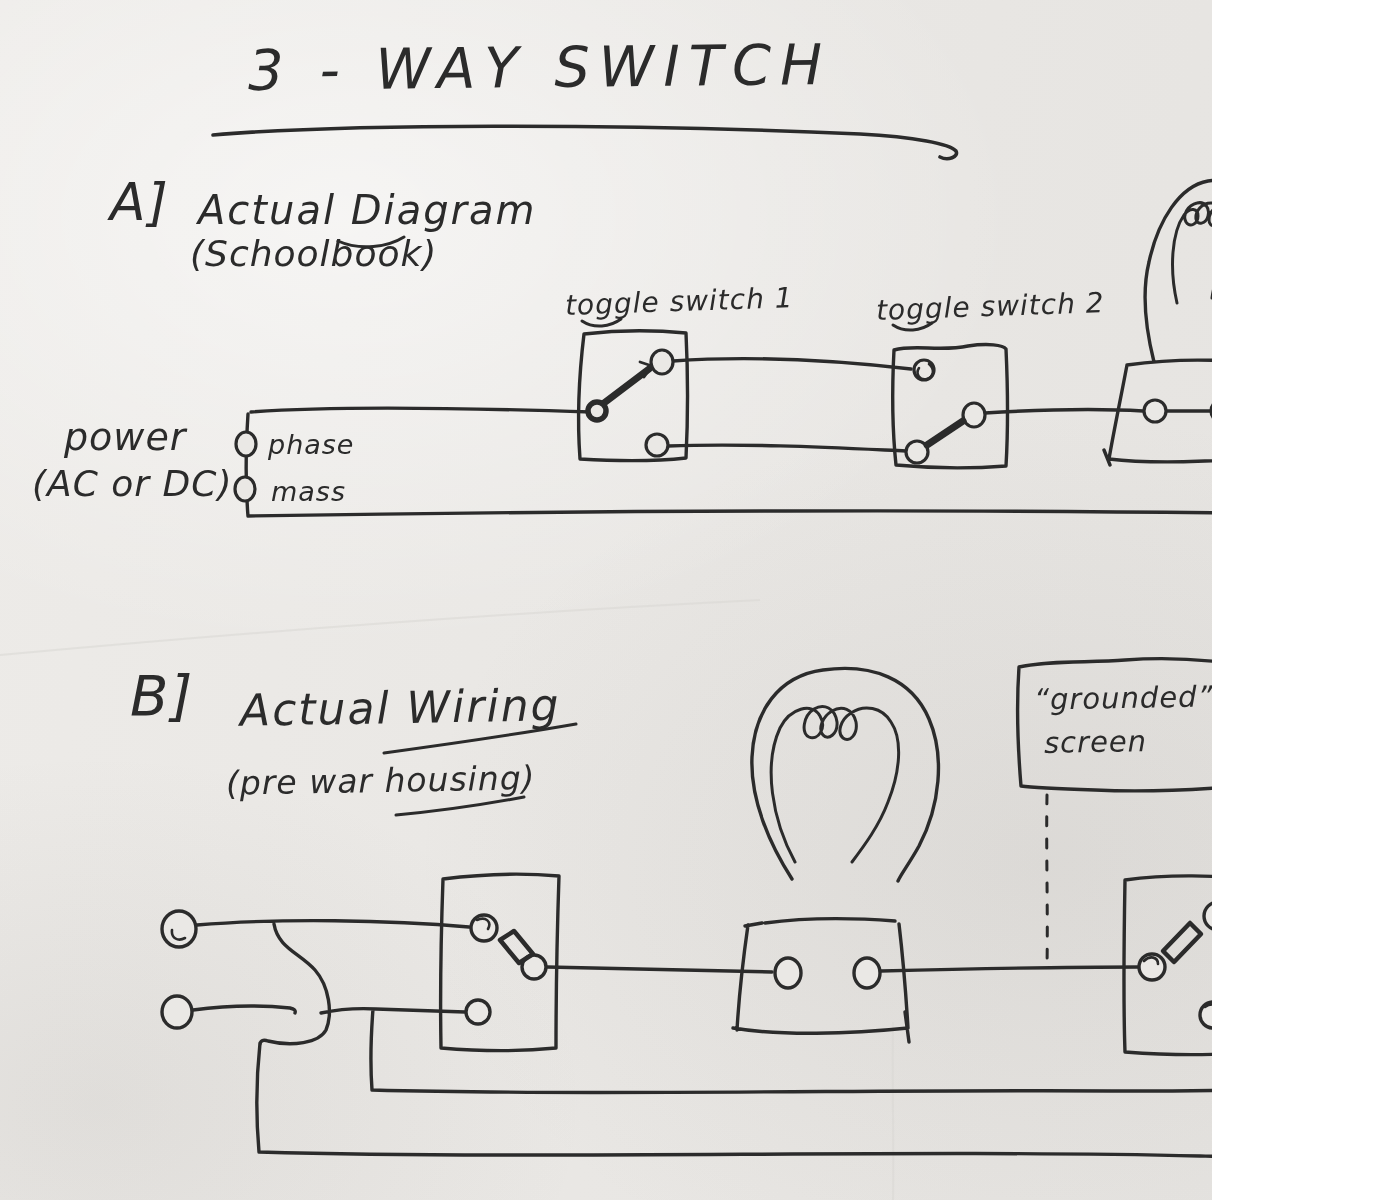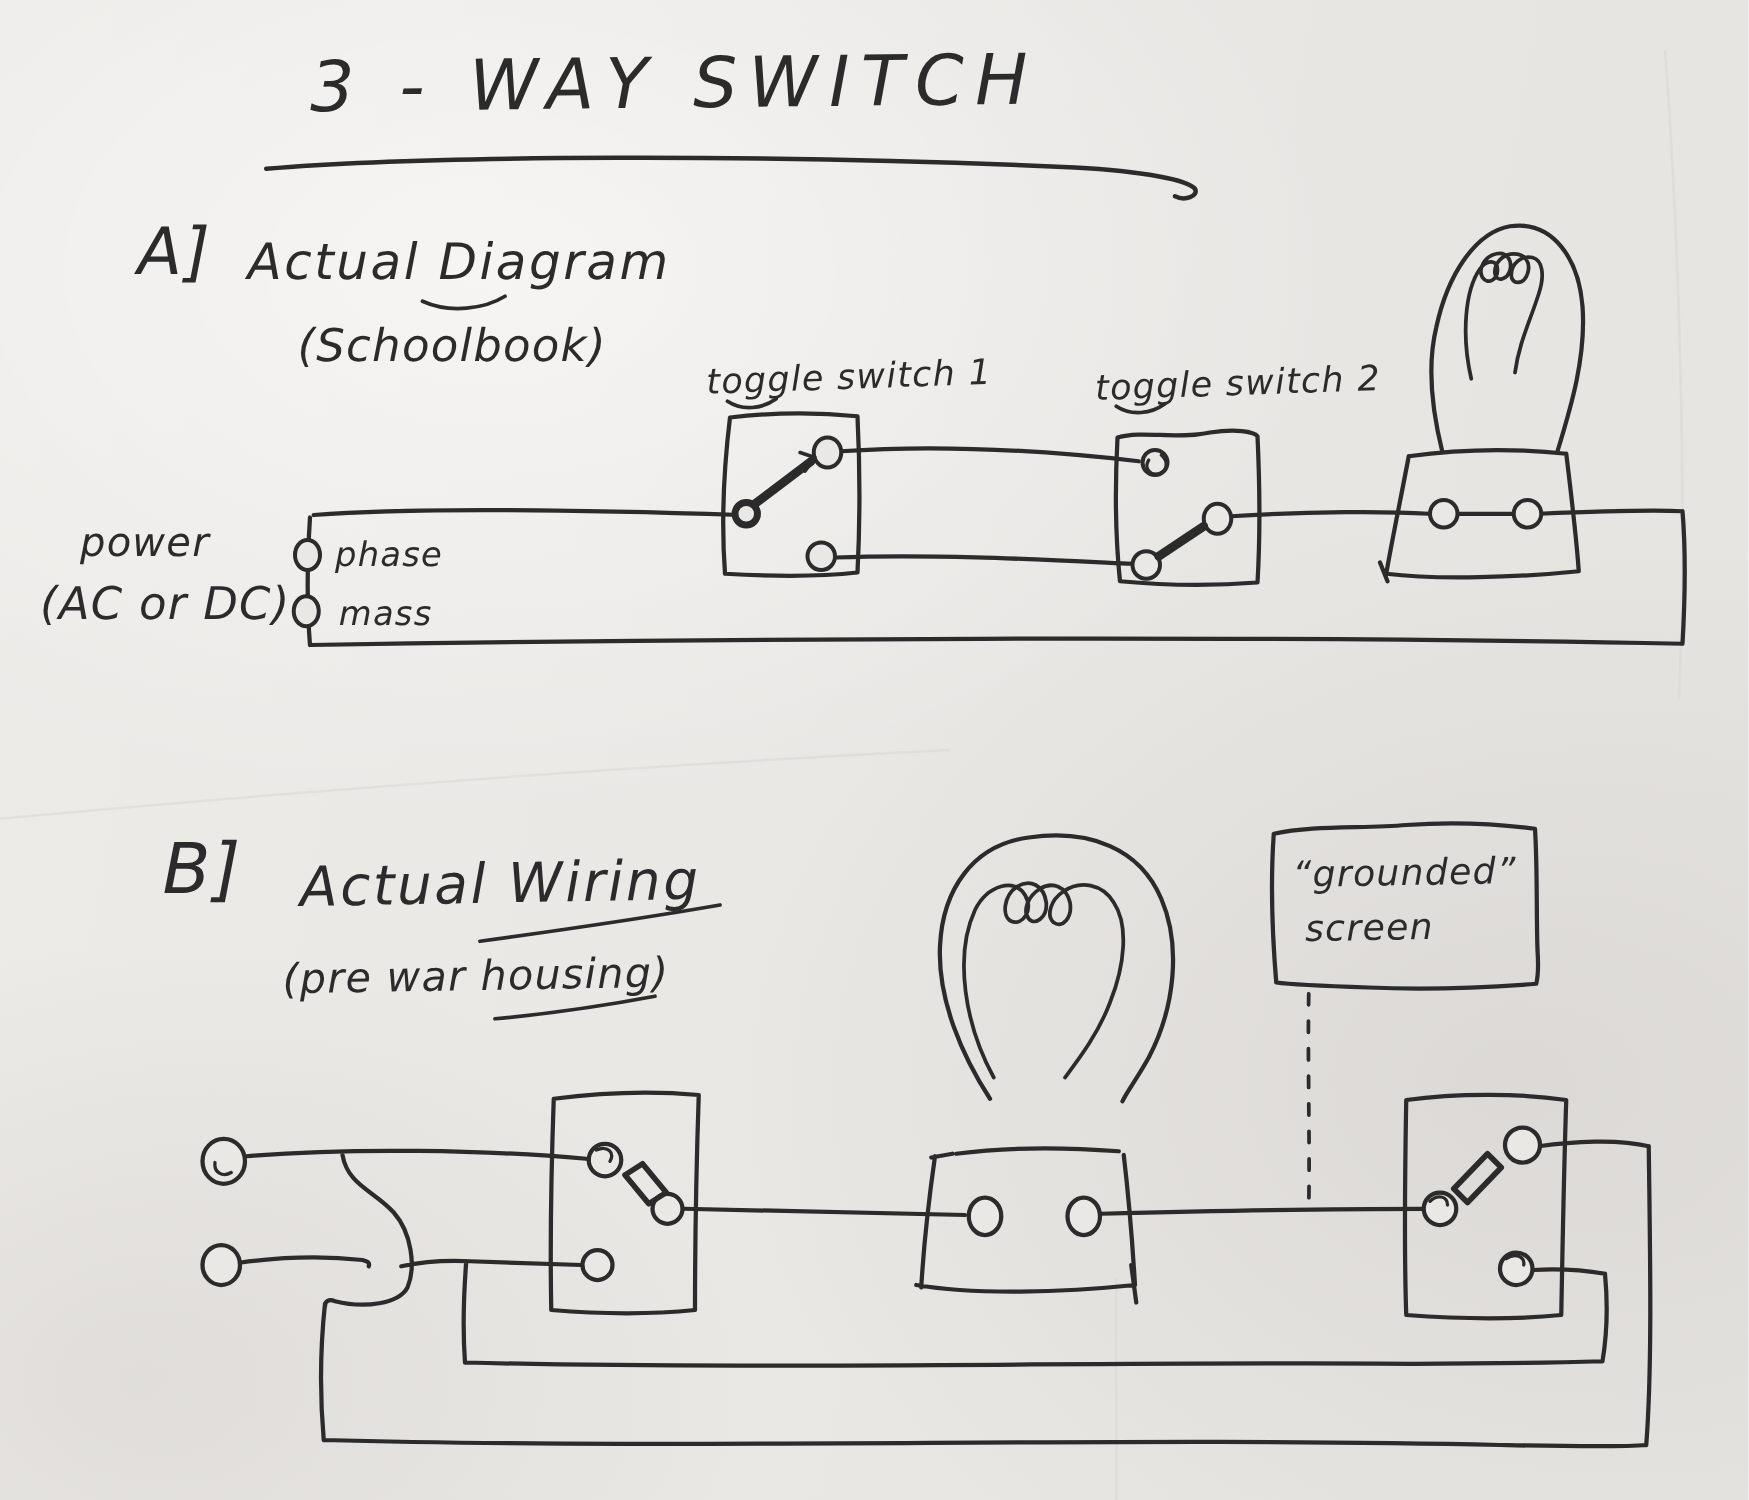--- a/index.html
+++ b/index.html
@@ -1,18 +1,18 @@
 <!DOCTYPE html>
 <html style="--ink: #2b2b2b; --paper: #eae8e5;"><head>
 <meta charset="utf-8">
 <style>
   :root { --ink:#2b2b2b; --paper:#eae8e5; }
   html,body { margin:0; padding:0; }
   #page {
-    position:relative; width:1399px; height:1200px; overflow:hidden;
+    position:relative; width:1212px; height:1200px; overflow:hidden;
     background:
       radial-gradient(1100px 700px at 28% 18%, rgba(255,255,255,.55), rgba(255,255,255,0) 62%),
       radial-gradient(900px 650px at 86% 72%, rgba(118,114,108,.10), rgba(118,114,108,0) 70%),
       radial-gradient(700px 500px at 8% 92%, rgba(118,114,108,.10), rgba(118,114,108,0) 70%),
       linear-gradient(100deg, #edebe8 0%, #e9e7e4 55%, #e6e4e1 100%);
     font-family:"DejaVu Sans", sans-serif;
   }
   svg.sketch { position:absolute; left:0; top:0; }
   .label {
     position:absolute; color:var(--ink); font-style:italic; white-space:nowrap;
@@ -150,26 +150,26 @@
         <path d="M500,940 L514,931 L533,954 L519,963 Z"></path>
         <path d="M1163,951 L1174,962 L1201,934 L1190,923 Z"></path>
       </g>
     </g>
   </svg>
 
   <div class="label title" style="left:248px; top:40px;">3 - WAY SWITCH</div>
 
   <div class="label tag" style="left:110px; top:176px;">A]</div>
   <div class="label heading" style="left:198px; top:190px;">Actual Diagram</div>
-  <div class="label subhead" style="left:190px; top:260px;margin-left:48px;">(Schoolbook)</div>
+  <div class="label subhead" style="left:190px; top:236px;">(Schoolbook)</div>
 
   <div class="label swlabel" style="left:565px; top:288px;">toggle switch 1</div>
   <div class="label swlabel" style="left:876px; top:293px;">toggle switch 2</div>
 
-  <div class="label subhead" style="left:64px;  top:418px; font-size:32px;">power</div>
+  <div class="label subhead" style="left:64px;  top:418px; font-size:38px;">power</div>
   <div class="label subhead" style="left:32px;  top:466px; font-size:36px;">(AC or DC)</div>
   <div class="label small" style="left:268px; top:431px;">phase</div>
   <div class="label small" style="left:271px; top:478px;">mass</div>
 
   <div class="label tag" style="left:130px; top:668px; font-size:56px;">B]</div>
   <div class="label bhead" style="left:240px; top:686px;">Actual Wiring</div>
   <div class="label bsub" style="left:226px; top:764px;">(pre war housing)</div>
 
   <div class="label screenlbl" style="left:1034px; top:684px;">“grounded”</div>
   <div class="label screenlbl" style="left:1044px; top:728px;">screen</div>

